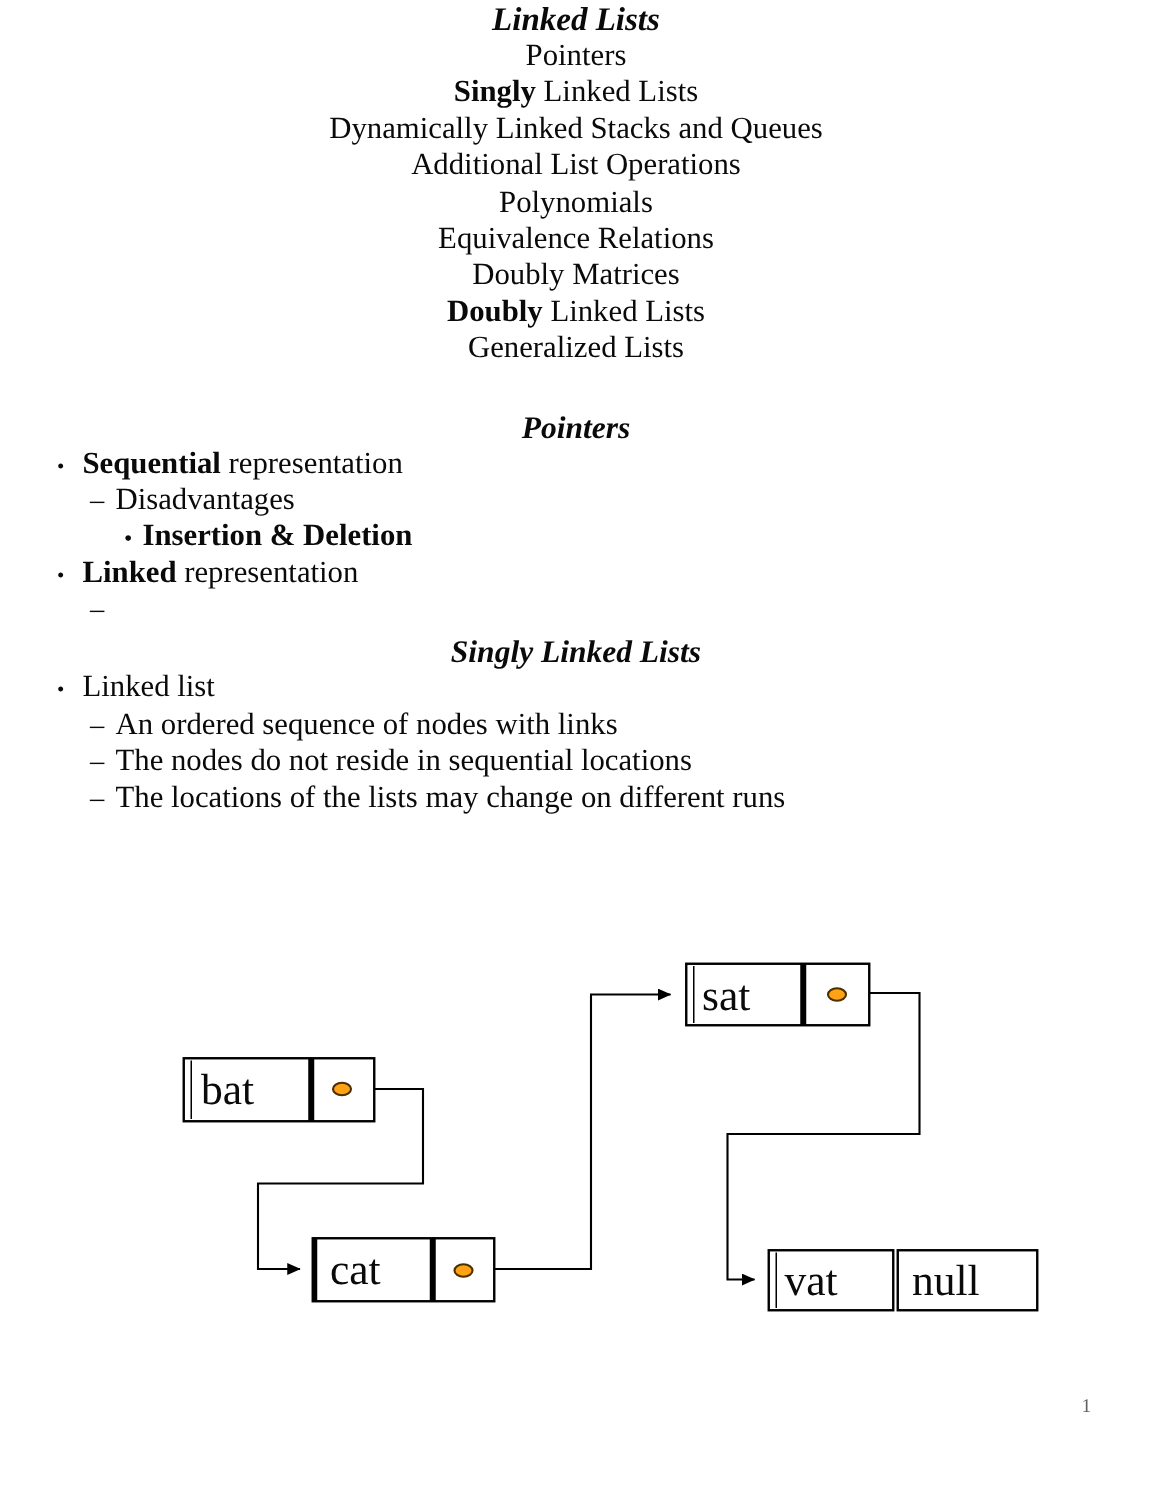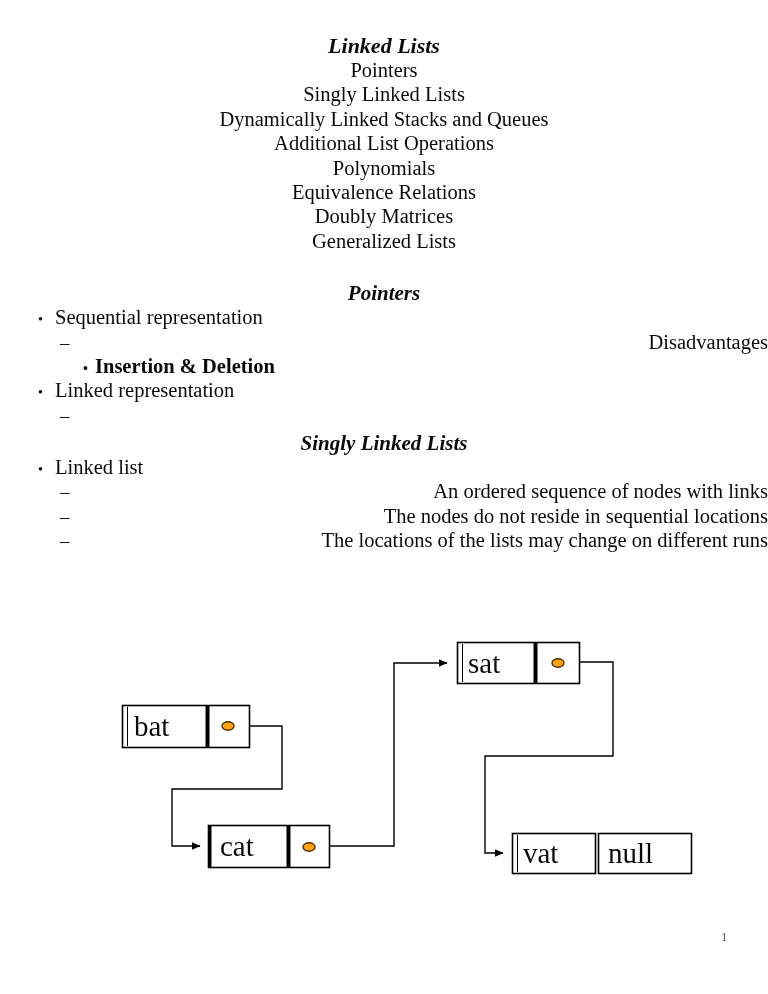--- a/index.html
+++ b/index.html
@@ -6,43 +6,43 @@
   .page{
     position:relative;
     width:768px;height:994px;
     background:#ffffff;
     font-family:"Liberation Serif","DejaVu Serif",serif;
     color:#0a0a0a;
     overflow:hidden;
     margin:0 auto;
   }
   
-  .toc{ text-align:center; padding-top:33px; font-size:20.5px; line-height:24.4px; }
+  .toc{ text-align:center; font-size:20.5px; line-height:24.4px; }
   .toc-title{ font-size:22px; font-weight:bold; font-style:italic; line-height:25px; }
-  .toc-line b{ font-weight:normal; }
+  .toc-line b{ font-weight:bold; }
   
   .sec-heading{
     text-align:center; font-size:21px; font-weight:bold; font-style:italic;
     line-height:24px;
   }
   .mt-pointers{ margin-top:28px; }
   .mt-singly{ margin-top:28px; }
   
   .blist{ font-size:20.5px; line-height:24.4px; }
   .li{ position:relative; }
   .l1{ padding-left:55px; }
-  .l2{ padding-left:77px;text-align:right; }
+  .l2{ padding-left:77px; }
   .l3{ padding-left:95px;font-weight:bold; }
   .marker{ position:absolute; top:0; line-height:24.4px; }
   .l1 > .marker{ left:38px; }
   .l2 > .marker{ left:60px; }
   .l3 > .marker{ left:83px; }
   .m-dot::before{ content:"\2022"; font-size:14px; }
   .m-dash::before{ content:"\2013"; font-size:19px; }
-  .li b{ font-weight:normal;margin-top:12px; }
+  .li b{ font-weight:bold;margin-top:12px; }
   
   .diagram{ position:absolute; left:0; top:630px; width:768px; height:300px; }
   .diagram svg{ display:block; }
   .node-label{ font-family:"Liberation Serif","DejaVu Serif",serif; font-size:29px; fill:#0a0a0a; }
   
   .page-num{
     position:absolute; left:721px; top:929px;
     font-size:13px; color:#5f5f5f;
   }
 </style>
@@ -53,20 +53,21 @@
 
   <div class="toc">
     <div class="toc-title">Linked Lists</div>
     <div class="toc-line"><b></b><span>Pointers</span></div>
     <div class="toc-line"><b>Singly</b><span> Linked Lists</span></div>
     <div class="toc-line"><b></b><span>Dynamically Linked Stacks and Queues</span></div>
     <div class="toc-line"><b></b><span>Additional List Operations</span></div>
     <div class="toc-line"><b></b><span>Polynomials</span></div>
     <div class="toc-line"><b></b><span>Equivalence Relations</span></div>
     <div class="toc-line"><b></b><span>Doubly Matrices</span></div>
+    <div class="toc-line"><b>Doubly</b><span> Linked Lists</span></div>
     <div class="toc-line"><b></b><span>Generalized Lists</span></div>
   </div>
 
   <div class="sec-heading mt-pointers">Pointers</div>
   <div class="blist">
     <div class="li l1">
       <span class="marker m-dot"></span>
       <span><b>Sequential</b><span> representation</span></span>
     </div>
     <div class="li l2">

